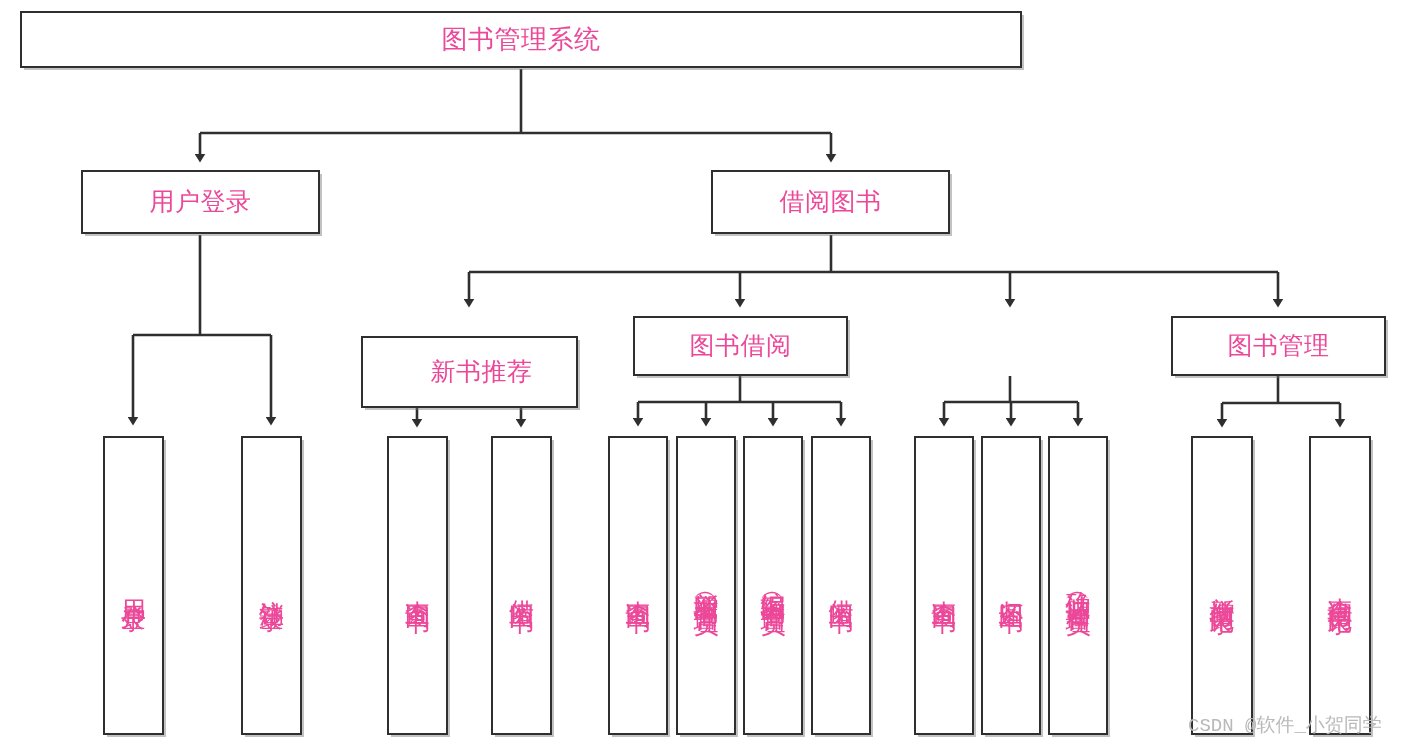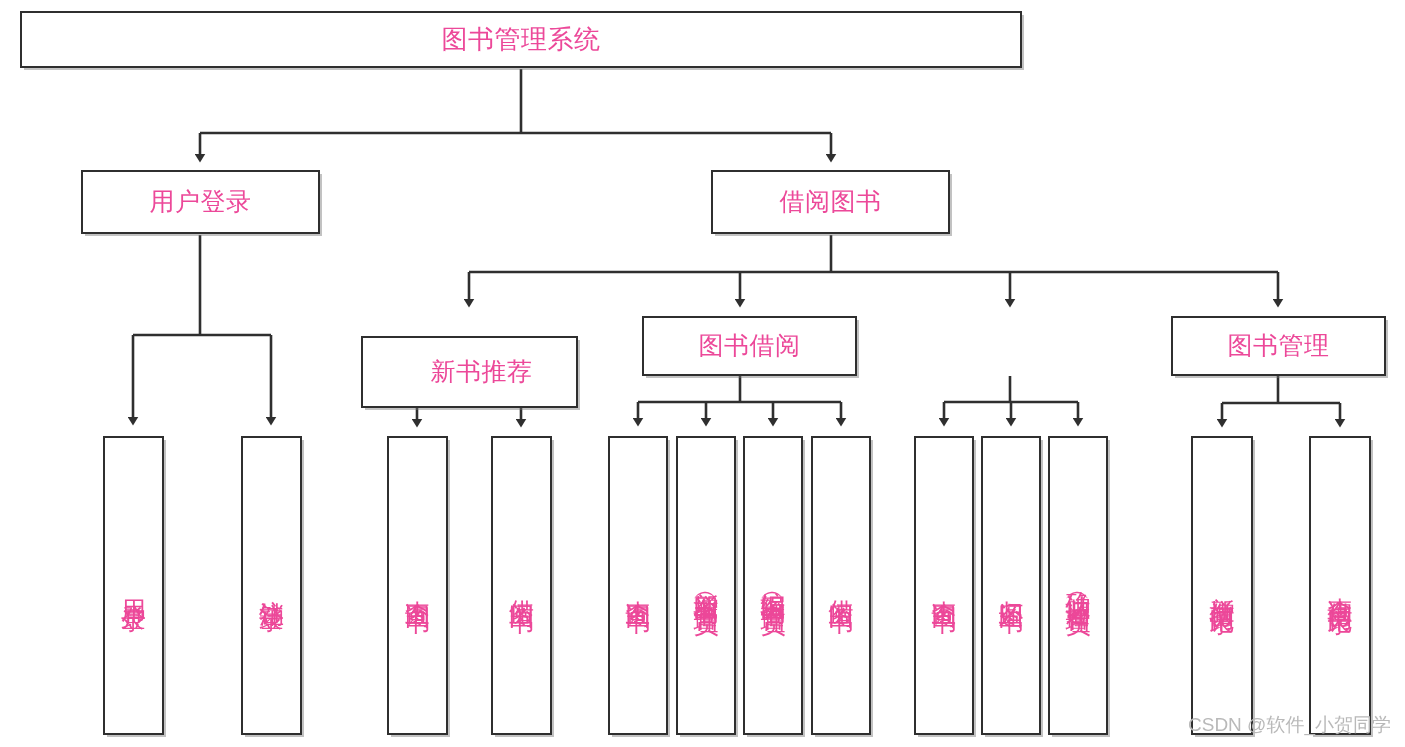--- a/index.html
+++ b/index.html
@@ -66,21 +66,21 @@
     white-space: nowrap;
   }
   .watermark {
     position: absolute;
     left: 1188px;
     top: 712px;
     font-size: 19px;
     color: #b9b9b9;
     white-space: nowrap;
     z-index: 3;
-    font-family: Liberation Sans, sans-serif;
+    font-family: Liberation Mono, monospace;
   }
 </style>
 </head>
 <body>
 
 <div id="canvas">
 
   <svg id="edges" viewBox="0 0 1405 747" width="1405" height="747" aria-hidden="true">
     <defs>
       <marker id="arrow" markerWidth="9" markerHeight="11" refX="1.4" refY="5.5" orient="auto" markerUnits="userSpaceOnUse">
@@ -139,21 +139,21 @@
   <div class="node horiz" style="left:81px; top:170px; width:239px; height:64px;">
     <span class="label">用户登录</span>
   </div>
   <div class="node horiz" style="left:711px; top:170px; width:239px; height:64px;">
     <span class="label">借阅图书</span>
   </div>
 
   <div class="node horiz" style="left:361px; top:336px; width:217px; height:72px;padding-left:24px;">
     <span class="label">新书推荐</span>
   </div>
-  <div class="node horiz" style="left:633px; top:316px; width:215px; height:60px;margin-left:9px;">
+  <div class="node horiz" style="left:633px; top:316px; width:215px; height:60px;">
     <span class="label">图书借阅</span>
   </div>
   <div class="node horiz" style="left:1171px; top:316px; width:215px; height:60px;">
     <span class="label">图书管理</span>
   </div>
 
   <div class="node vert" style="left:103px; top:436px; width:61px; height:299px;">
     <span class="label">用户登录</span>
   </div>
   <div class="node vert" style="left:241px; top:436px; width:61px; height:299px;">

